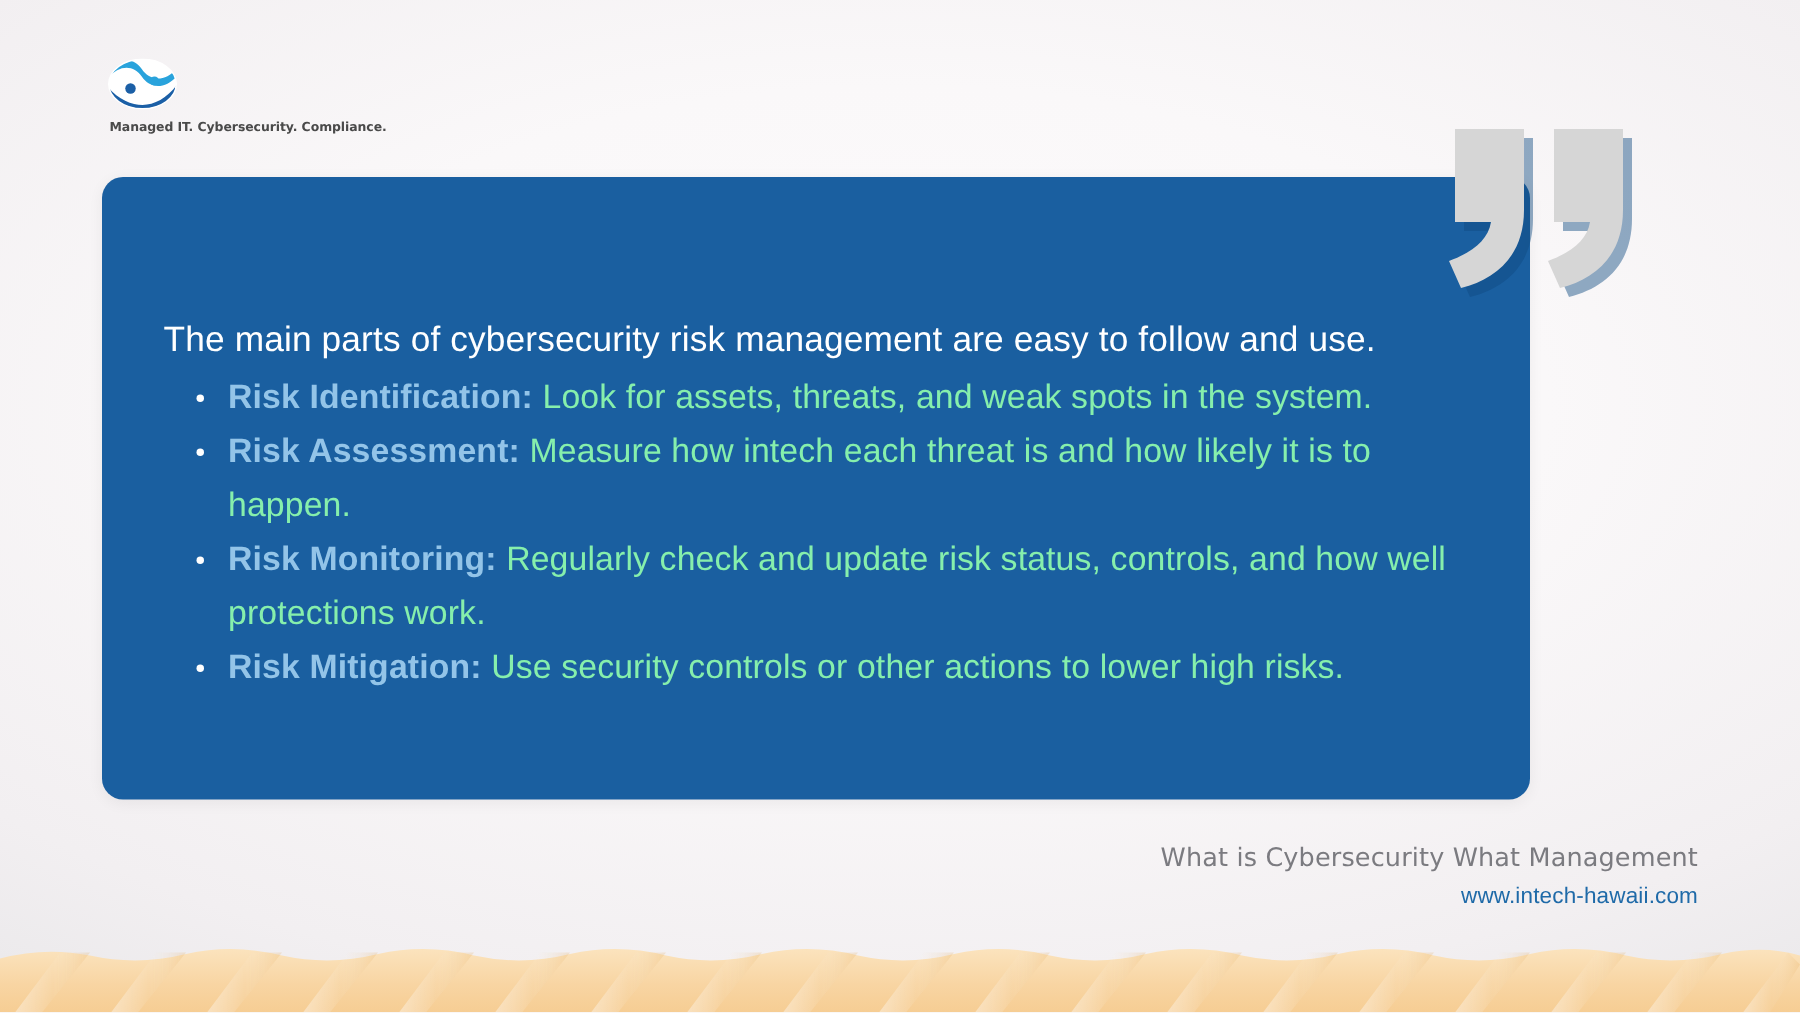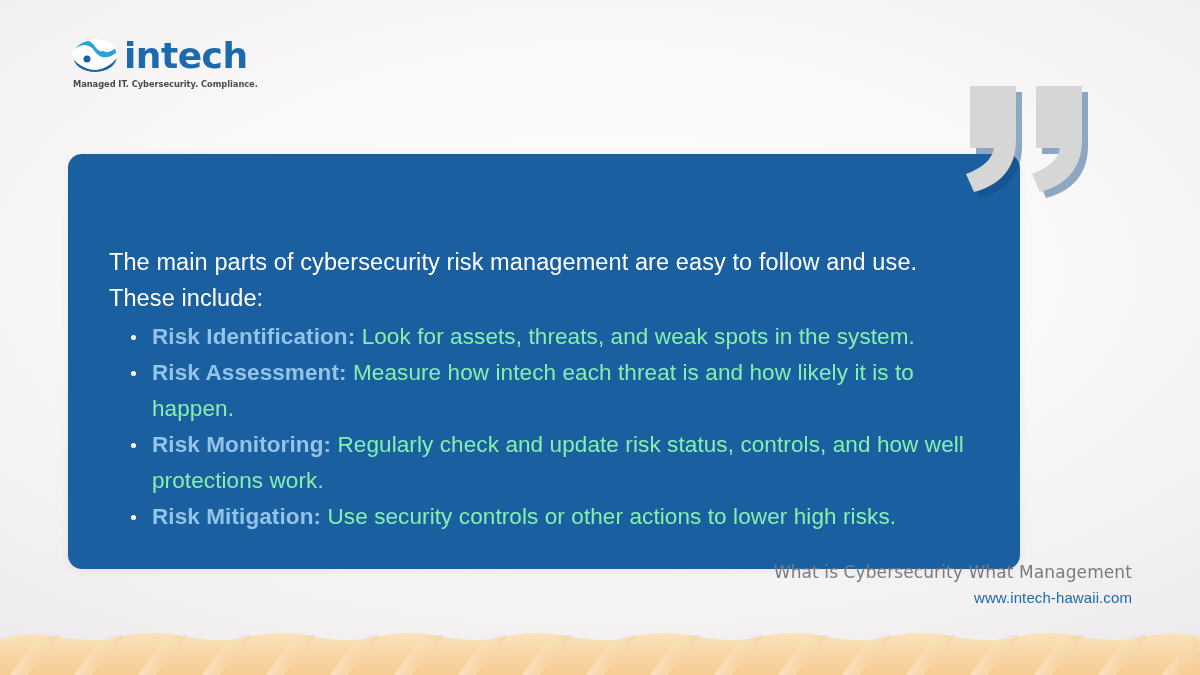--- a/index.html
+++ b/index.html
@@ -77,21 +77,20 @@
   .card {
     position: absolute;
     left: 68px;
     top: 118px;
     width: 952px;
     height: 415px;
     background: #1a5fa0;
     border-radius: 14px;
     z-index: 2;
     box-shadow: 0 2px 10px rgba(0,0,0,0.06);
-    margin-top: 36px;
   }
 
   .card-body {
     position: absolute;
     left: 41px;
     top: 90px;
     right: 44px;
   }
 
   .lede {
@@ -187,21 +186,20 @@
             <rect x="0" y="0" width="92" height="68" fill="#ffffff"></rect>
             <path d="M-6 40 C 12 10, 34 8, 46 26 C 58 44, 80 46, 98 20 L 98 -6 L -6 -6 Z" fill="#ffffff"></path>
             <path d="M-6 34 C 10 8, 33 6, 45 24 C 57 42, 80 42, 98 16 L 98 6 C 80 32, 57 32, 45 14 C 33 -4, 10 -2, -6 24 Z" fill="#29a3dc"></path>
             <path d="M-6 30 C 8 52, 30 62, 46 62 C 64 62, 84 50, 98 26 L 98 74 L -6 74 Z" fill="#1b5fa6"></path>
             <circle cx="30" cy="40" r="7" fill="#1b5fa6"></circle>
             <circle cx="62" cy="30" r="6" fill="#29a3dc"></circle>
           </g>
           <ellipse cx="46" cy="34" rx="45" ry="33" fill="none" stroke="#ffffff" stroke-width="2"></ellipse>
         </svg>
       </span>
-      <span class="logo-word">intech</span>
     </div>
     <div class="logo-tagline">Managed IT. Cybersecurity. Compliance.</div>
   </div>
 
   <div class="quote-deco">
     <svg viewBox="0 0 160 120" width="160" height="120" xmlns="http://www.w3.org/2000/svg">
       <g transform="translate(6,6)" fill="#0f4a80" opacity="0.45">
         <path d="M10 0 H56 V54 C56 84 38 100 14 106 L6 88 C22 82 32 74 34 62 H10 Z"></path>
         <path d="M76 0 H122 V54 C122 84 104 100 80 106 L72 88 C88 82 98 74 100 62 H76 Z"></path>
       </g>
@@ -210,21 +208,20 @@
         <path d="M76 0 H122 V54 C122 84 104 100 80 106 L72 88 C88 82 98 74 100 62 H76 Z"></path>
       </g>
     </svg>
   </div>
 
   <div class="card">
     <div class="card-body">
 
       <p class="lede">
         <span>The main parts of cybersecurity risk management are easy to follow and use.</span><br>
-        <span>These include:</span>
       </p>
 
       <ul class="points">
         <li>
           <span class="pt-label">Risk Identification:</span>
           <span class="pt-text">Look for assets, threats, and weak spots in the system.</span>
         </li>
         <li>
           <span class="pt-label">Risk Assessment:</span>
           <span class="pt-text">Measure how intech each threat is and how likely it is to happen.</span>

